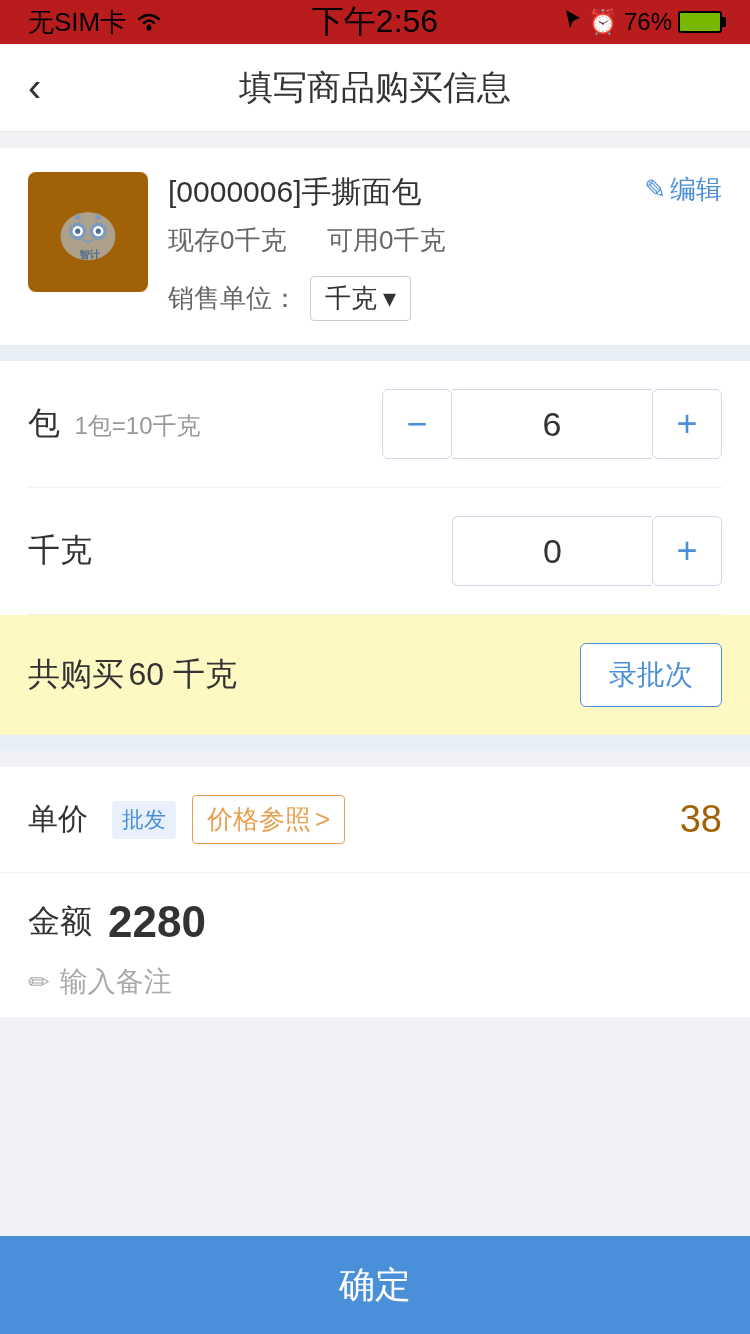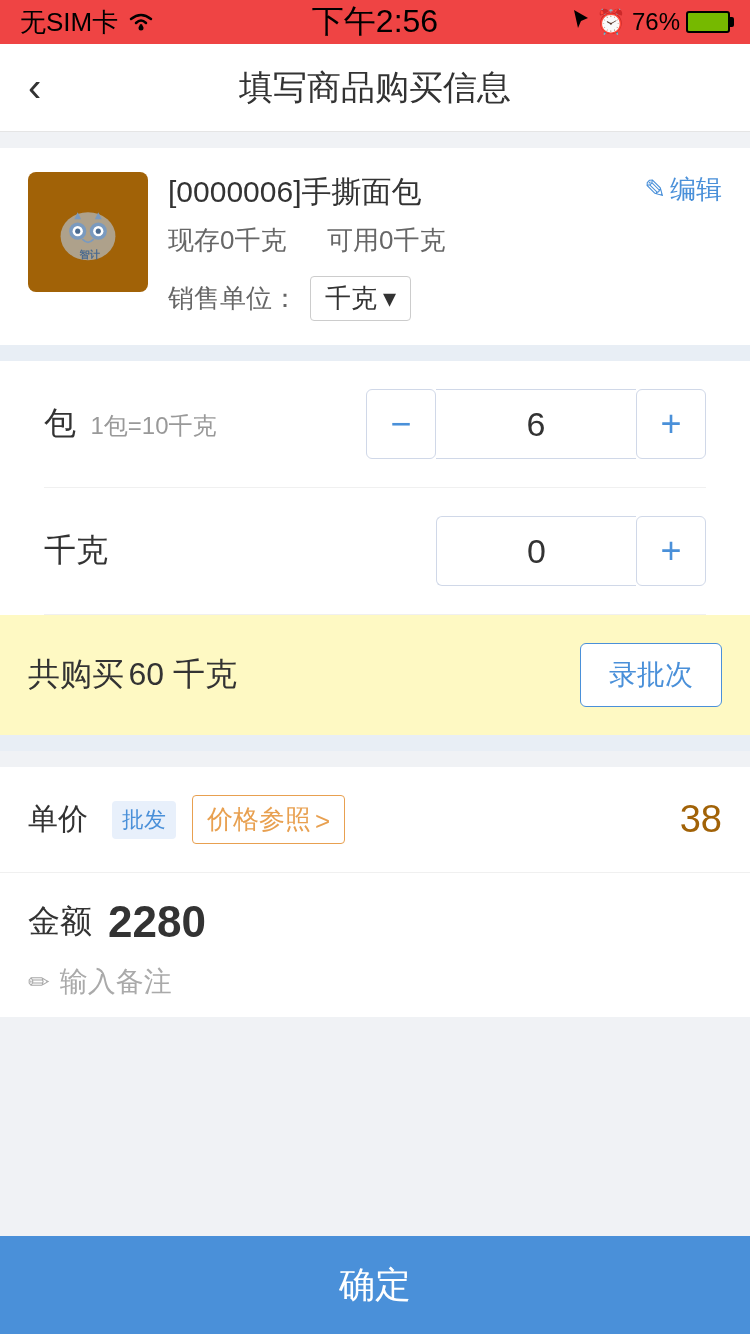--- a/index.html
+++ b/index.html
@@ -10,25 +10,25 @@
       font-family: -apple-system, 'PingFang SC', 'Helvetica Neue', Arial, sans-serif;
       background: #f0f2f5;
       position: relative;
       overflow-x: hidden;
     }
 
     
     .status-bar {
       width: 750px;
       height: 44px;
-      background: #ef4444;
+      background: #b91c1c;
       display: flex;
       align-items: center;
       justify-content: space-between;
-      padding: 0 20px;
+      padding: 0 28px;
       font-size: 28px;
     }
     .status-left {
       display: flex;
       align-items: center;
       gap: 8px;
       font-size: 26px;
       color: #000;
     }
     .status-center {
@@ -163,21 +163,21 @@
 
     
     .section-divider {
       height: 16px;
       background: #e8eef5;
     }
 
     
     .quantity-section {
       background: #fff;
-      padding: 0 44px;
+      padding: 0 28px;
     }
     .quantity-row {
       display: flex;
       align-items: center;
       justify-content: space-between;
       padding: 28px 0;
       border-bottom: 1px solid #f0f0f0;
     }
     .quantity-label {
       font-size: 32px;
@@ -265,21 +265,21 @@
       border-radius: 4px;
       margin-left: 8px;
     }
     .price-ref-btn {
       border: 1.5px solid #e8a050;
       border-radius: 4px;
       padding: 6px 14px;
       font-size: 26px;
       color: #e8a050;
       display: flex;
-      align-items: flex-end;
+      align-items: center;
       gap: 4px;
       cursor: pointer;
       background: #fff;
     }
     .price-value {
       font-size: 38px;
       color: #a16207;
       font-weight: 500;
       margin-left: auto;
     }

